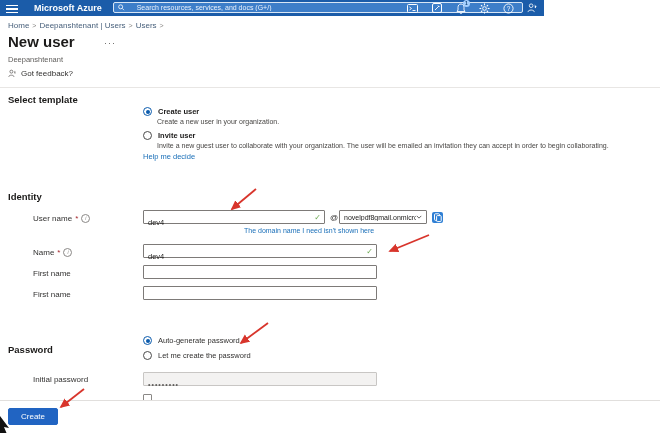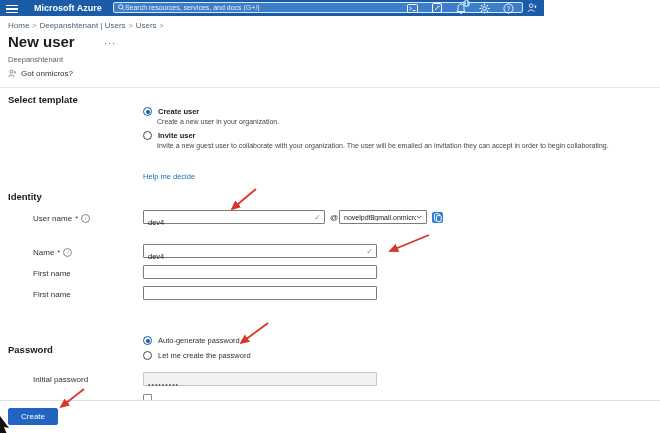--- a/index.html
+++ b/index.html
@@ -9,21 +9,21 @@
   .abs{position:absolute;}
 
   
   .topbar{position:absolute;top:0;left:0;width:544px;height:16px;background:#1b5ca9;color:#fff;z-index:30;}
   .hamburger{position:absolute;left:6px;top:3px;width:12px;height:10px;cursor:pointer;}
   .hamburger span{display:block;height:1.4px;background:#fff;margin:2px 0;}
   .brand{position:absolute;left:34px;top:3px;font-size:9px;font-weight:bold;white-space:nowrap;}
   .searchbox{position:absolute;left:113px;top:2px;width:410px;height:11px;background:#3d7ec9;
              border:1px solid #d8e6f5;border-radius:2px;display:flex;align-items:center;padding:0 4px;box-sizing:border-box;}
   .searchbox input{background:transparent;border:none;outline:none;color:#fff;font-size:7px;width:100%;
-                   font-family:"Liberation Sans",sans-serif;padding:0;margin-left:0;}
+                   font-family:"Liberation Sans",sans-serif;padding:0;margin-left:12px;}
   .searchbox input::placeholder{color:#e9f1fb;opacity:1;}
   .topicons{position:absolute;right:6px;top:0;height:16px;display:flex;align-items:center;gap:13px;}
   .ticon{position:relative;width:11px;height:11px;display:flex;align-items:center;justify-content:center;cursor:pointer;}
   .badge{position:absolute;top:-3px;right:-4px;width:7px;height:7px;border-radius:50%;
          background:#a6d1ff;color:#14477d;font-size:5px;font-weight:bold;
          display:flex;align-items:center;justify-content:center;line-height:1;}
 
   
   .crumb{position:absolute;top:21px;left:8px;font-size:8px;color:#49617c;white-space:nowrap;}
   .crumb a{color:#49617c;text-decoration:none;cursor:pointer;}
@@ -36,21 +36,21 @@
 
   
   .h2{position:absolute;left:8px;font-size:9.5px;font-weight:bold;color:#1b1a19;}
   .radio{width:9px;height:9px;border:1px solid #4a4a4a;border-radius:50%;box-sizing:border-box;background:#fff;flex:0 0 auto;position:relative;cursor:pointer;}
   .radio.sel{border-color:#0b5bad;}
   .radio.sel::after{content:"";position:absolute;left:1.5px;top:1.5px;width:4px;height:4px;border-radius:50%;background:#0b5bad;}
   .optrow{position:absolute;left:143px;display:flex;align-items:center;gap:6px;}
   .optlabel-b{font-size:7.5px;font-weight:bold;color:#1b1a19;}
   .optlabel{font-size:7.5px;color:#323130;}
   .optdesc{position:absolute;left:157px;font-size:7px;color:#484644;white-space:nowrap;}
-  .link{color:#1a6fb8;font-size:7.5px;text-decoration:none;cursor:pointer;margin-top:20px;}
+  .link{color:#1a6fb8;font-size:7.5px;text-decoration:none;cursor:pointer;}
 
   .flabel{position:absolute;left:8px;font-size:8px;color:#323130;display:flex;align-items:flex-end;gap:3px;padding-left:25px;}
   .req{color:#a4262c;font-size:8px;}
   .info{width:7px;height:7px;border:1px solid #8a8886;border-radius:50%;color:#8a8886;font-size:5px;
         display:inline-flex;align-items:center;justify-content:center;line-height:1;font-style:italic;}
   .tinput{position:absolute;height:14px;border:1px solid #7d7a78;background:#fff;box-sizing:border-box;border-radius:1px;}
   .tinput input{width:100%;height:100%;border:none;outline:none;font-size:7.5px;padding:0 12px 0 4px;
                 font-family:"Liberation Sans",sans-serif;color:#1b1a19;background:transparent;box-sizing:border-box;}
   .tinput .check{position:absolute;right:3px;top:2px;font-size:8px;color:#6aa84f;font-family:"DejaVu Sans",sans-serif;}
   .dis{background:#f3f2f1;border-color:#c8c6c4;}
@@ -146,21 +146,21 @@
 <div class="pagetitle">New user</div>
 <div class="more">···</div>
 <div class="subtitle">Deepanshtenant</div>
 
 <div class="feedback">
   <svg width="9" height="9" viewBox="0 0 12 11">
       <circle cx="4.5" cy="3" r="2" fill="none" stroke="#605e5c" stroke-width="1"></circle>
       <path d="M1 10 C1 7 8 7 8 10" fill="none" stroke="#605e5c" stroke-width="1"></path>
       <path d="M8.5 1.5 L9.2 3 L10.8 3.2 L9.6 4.3 L9.9 5.9 L8.5 5.1" fill="#605e5c"></path>
     </svg>
-  <span>Got onmicros?</span>
+  <span>Got feedback?</span>
 </div>
 <div class="divider"></div>
 
 <div class="h2" style="top:94px;">Select template</div>
 
 <div class="optrow" style="top:107px;">
   <span class="radio sel"></span>
   <span class="optlabel-b">Create user</span>
 </div>
 <div class="optdesc" style="top:118px;">Create a new user in your organization.</div>

